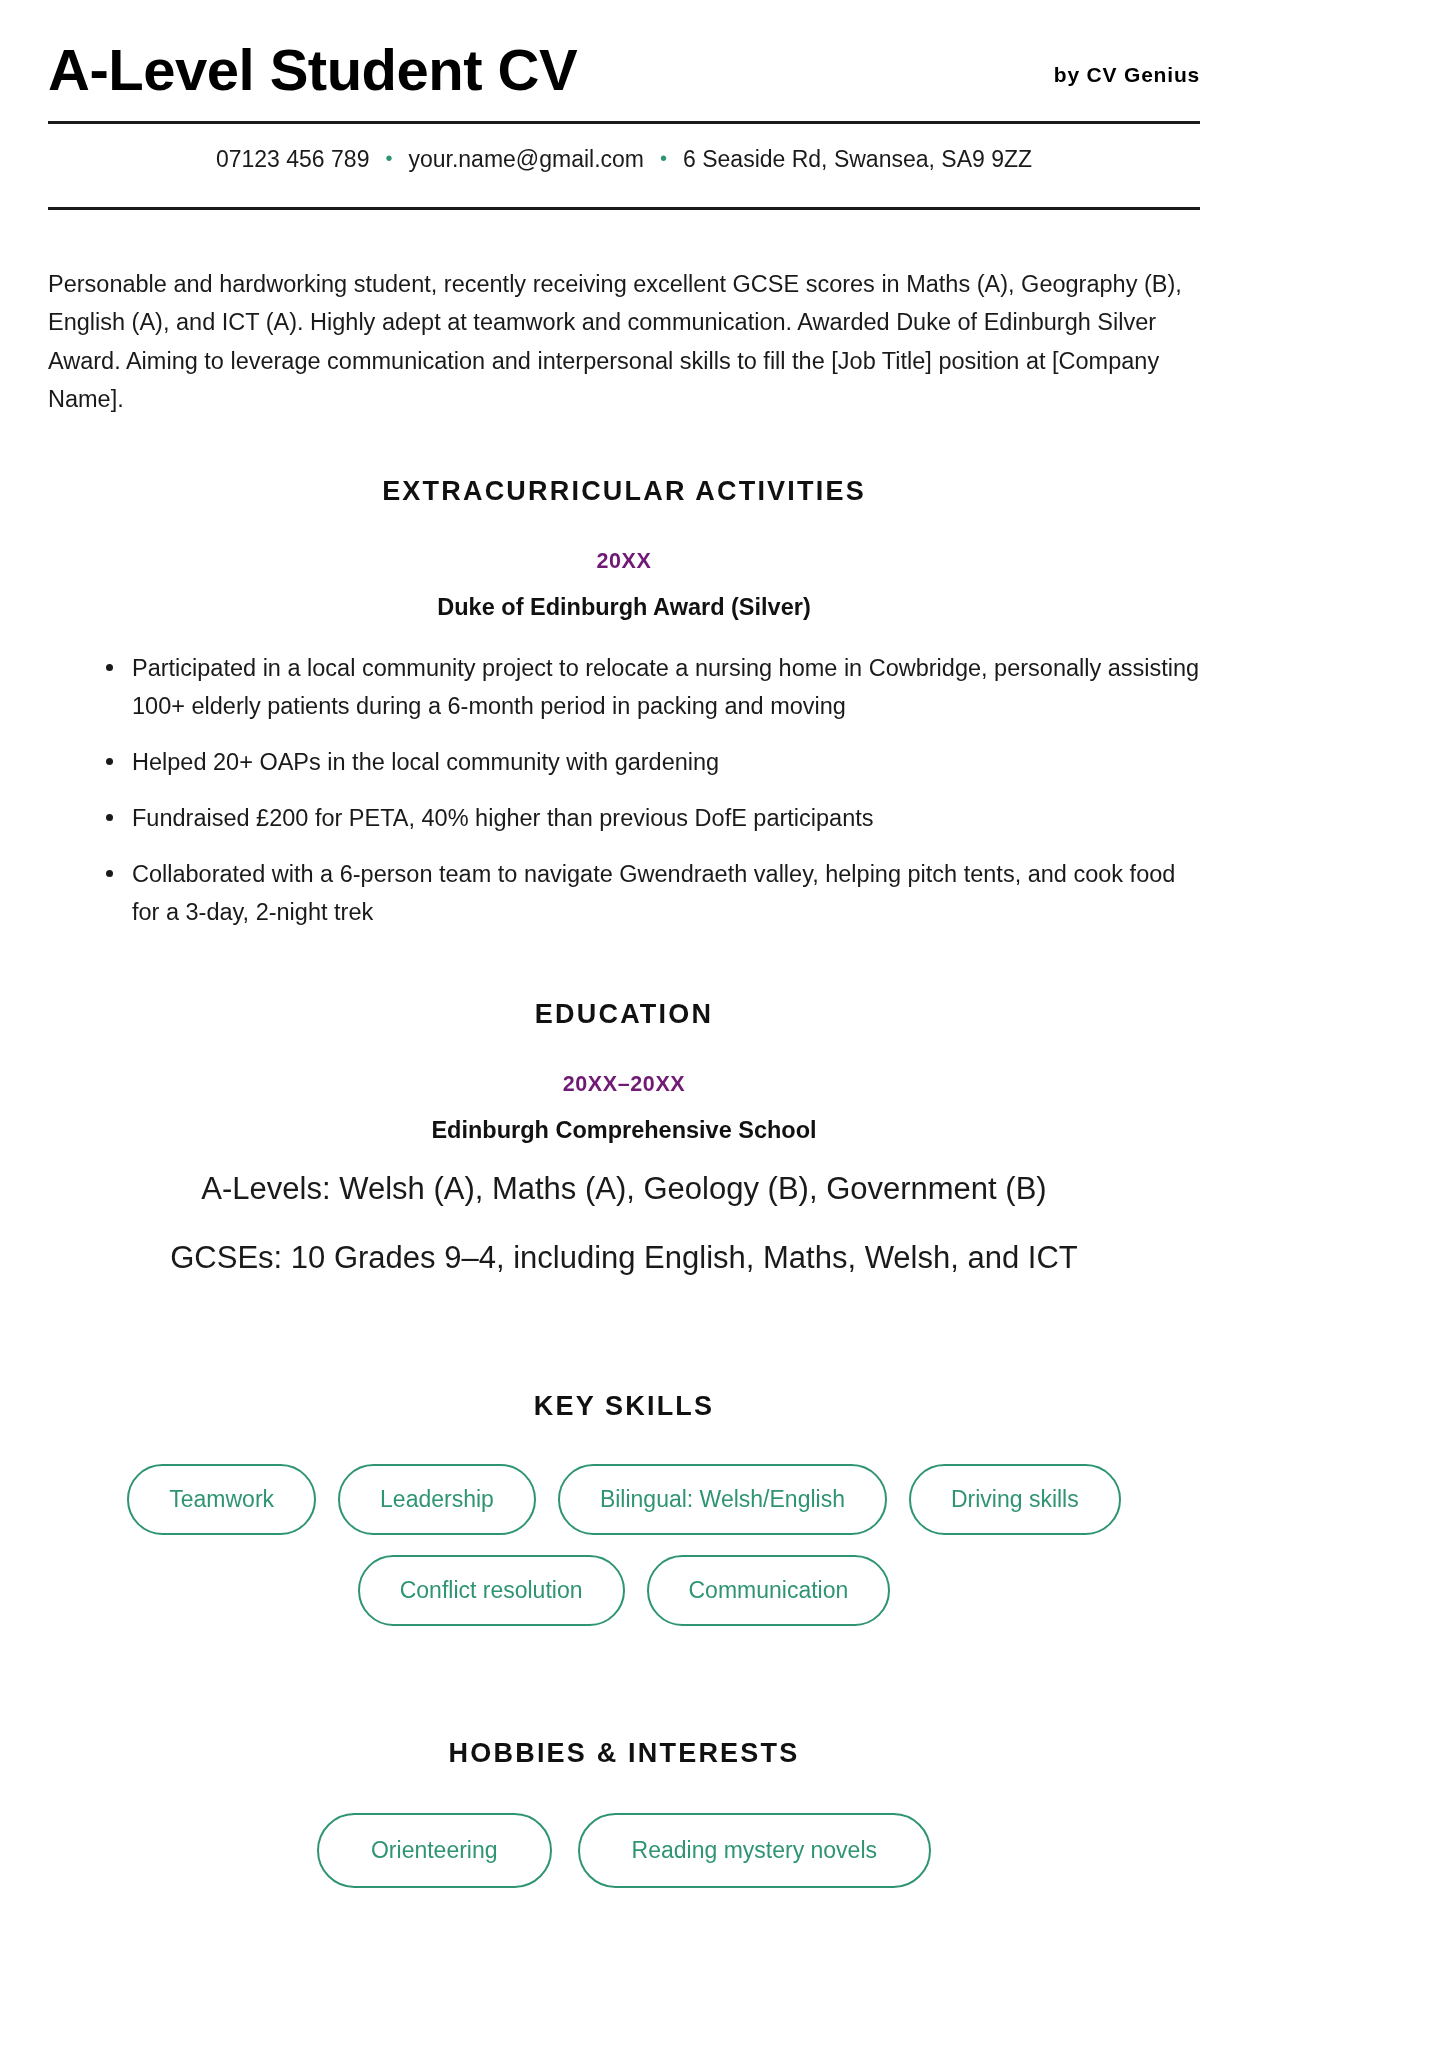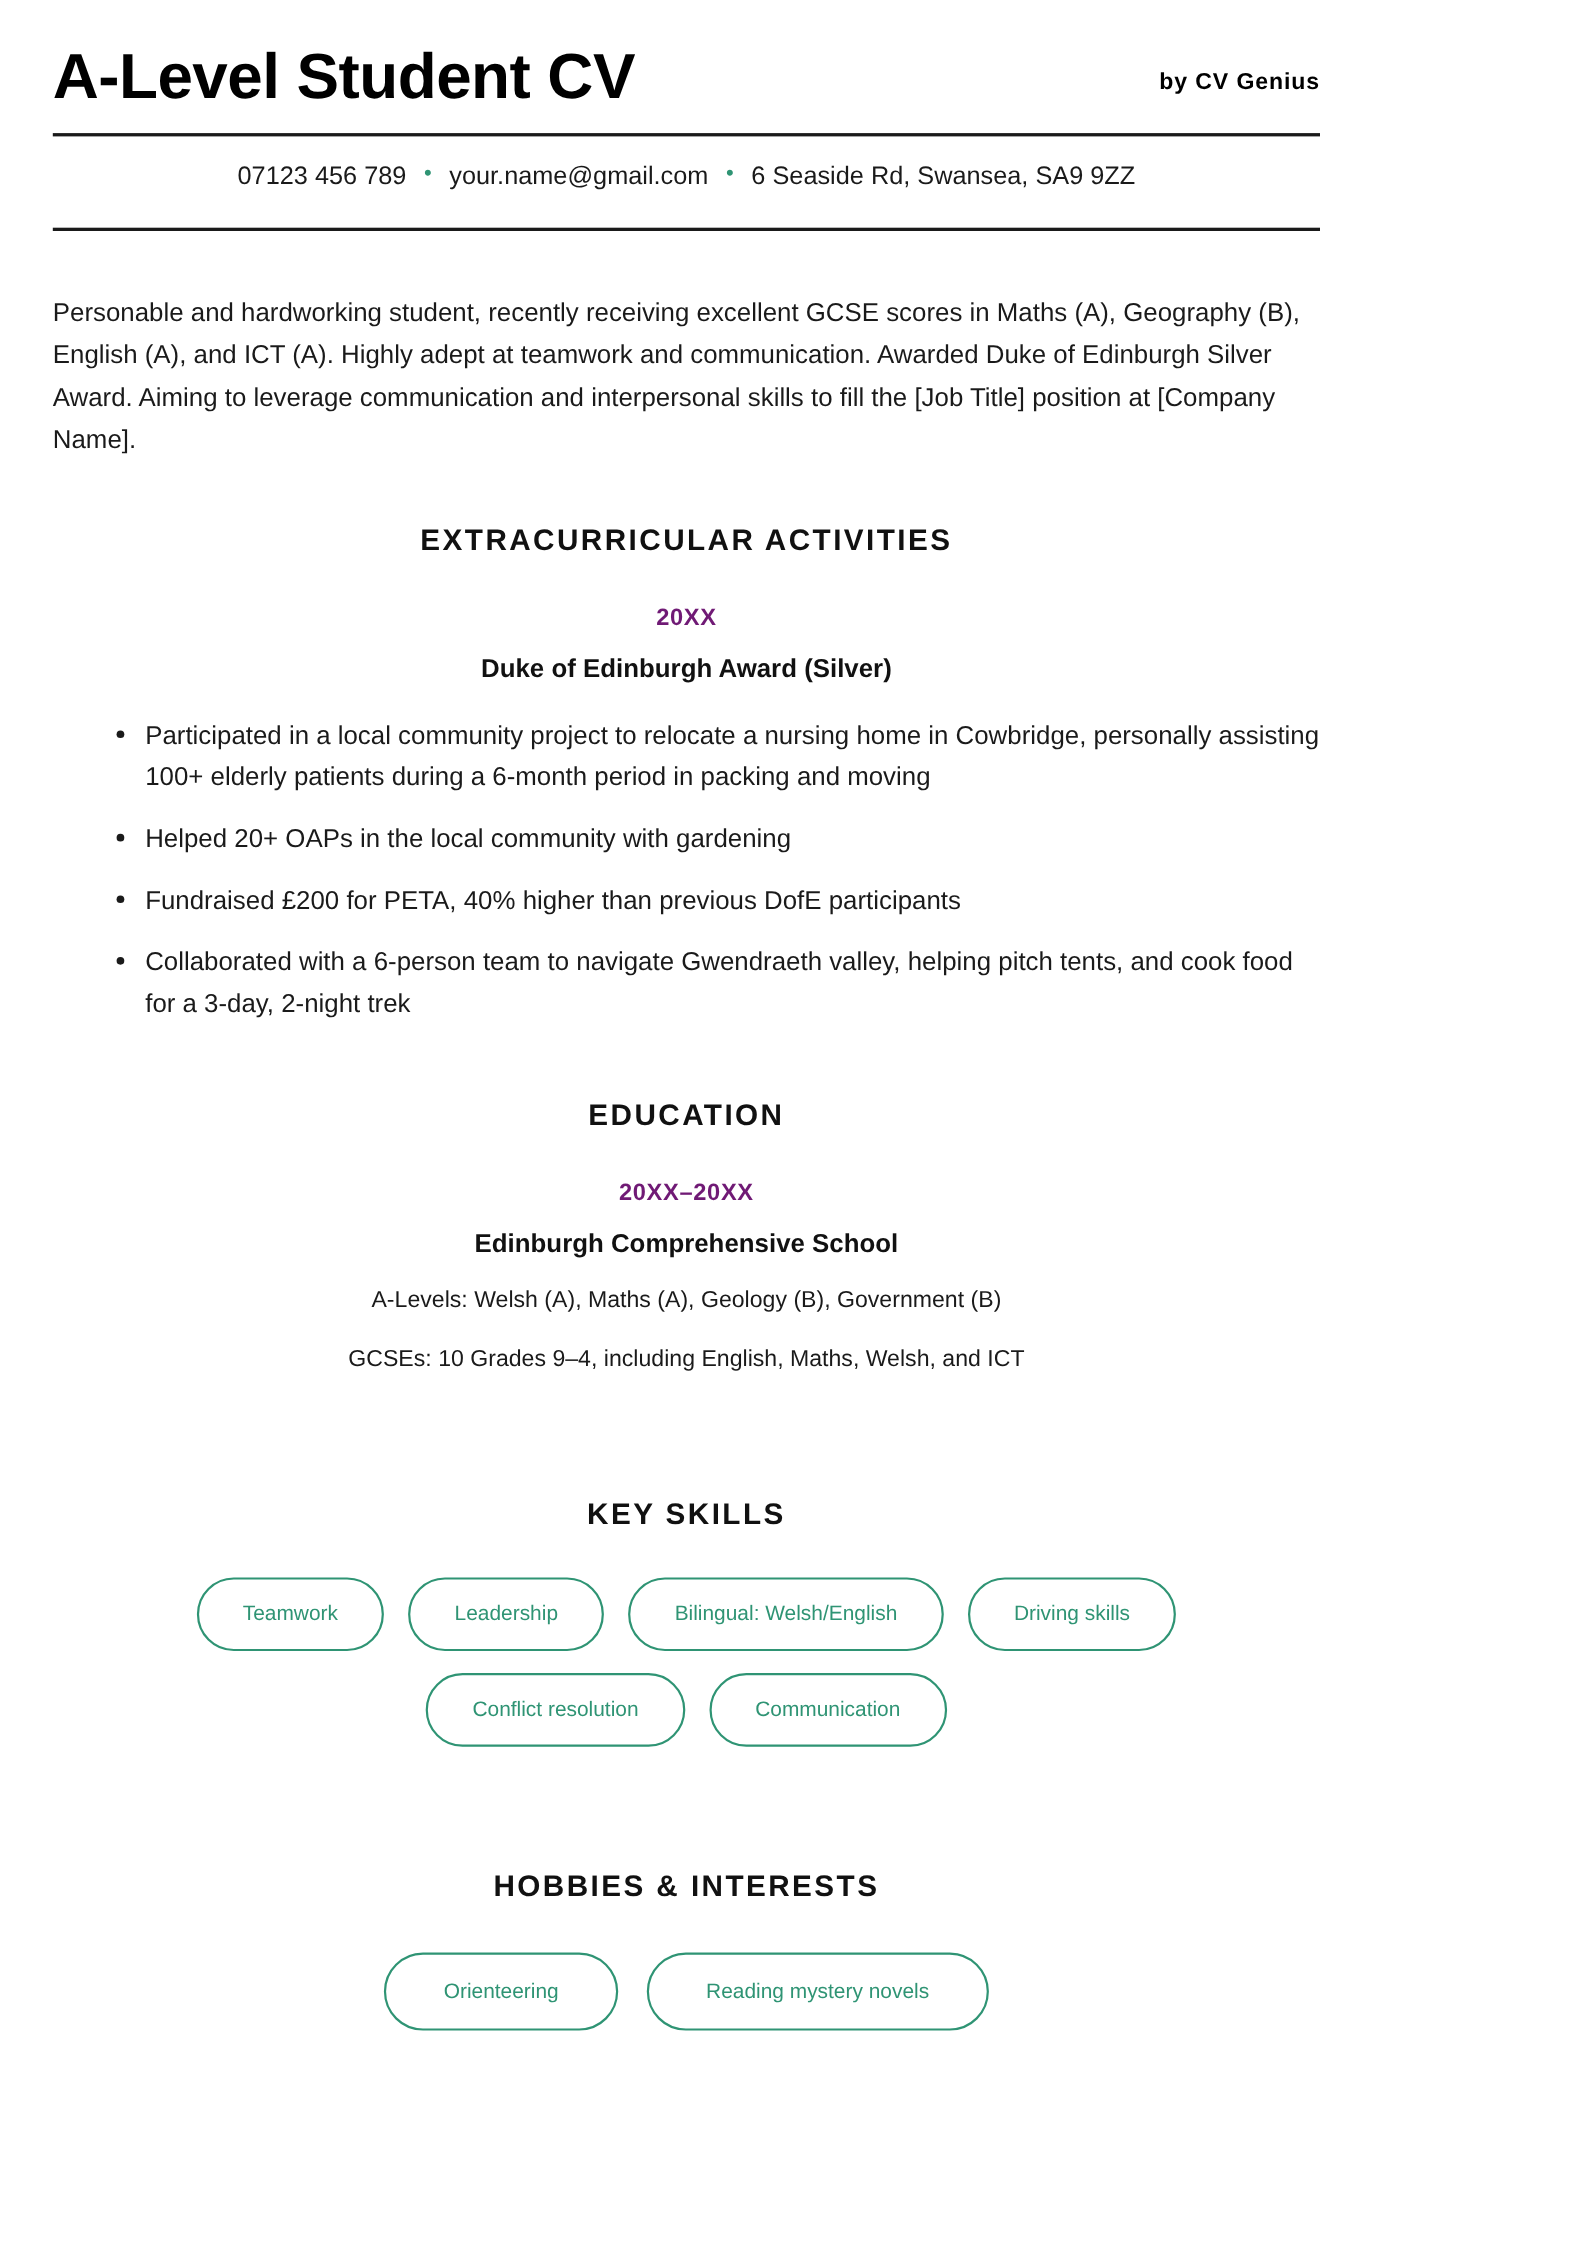--- a/index.html
+++ b/index.html
@@ -110,21 +110,21 @@
   }
   .entry-title {
     text-align: center;
     font-size: 23.5px;
     font-weight: 700;
     color: #111111;
     margin-top: 20px;
   }
   .entry-line {
     text-align: center;
-    font-size: 21px;
+    font-size: 31px;
     color: #1a1a1a;
     margin-top: 22px;
     line-height: 1.5;
   }
 
   
   .bullets {
     list-style: none;
     margin: 28px 0 0 0;
     padding: 0;
@@ -155,21 +155,21 @@
     justify-content: center;
     align-items: center;
     gap: 20px 22px;
     margin-top: 42px;
     padding: 0 26px;
   }
   .pill {
     border: 2px solid #2f9474;
     color: #2f9474;
     border-radius: 999px;
-    font-size: 19px;
+    font-size: 23px;
     line-height: 1;
     padding: 22px 40px;
     white-space: nowrap;
     background: #ffffff;
     text-align: center;
   }
   .pill-group.hobbies { gap: 20px 26px; margin-top: 44px; }
   .pill-group.hobbies .pill { padding: 24px 52px; }
 </style>
 </head>

